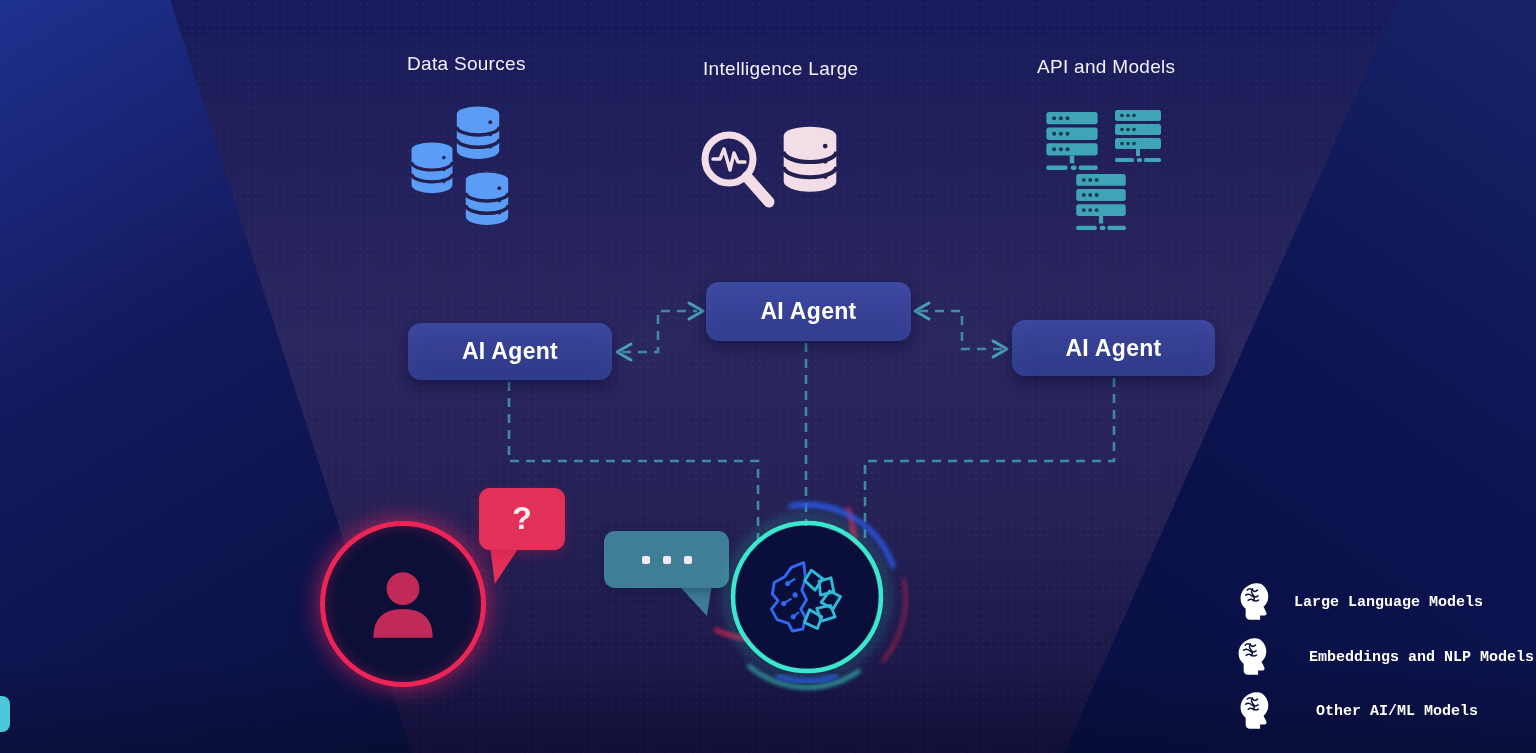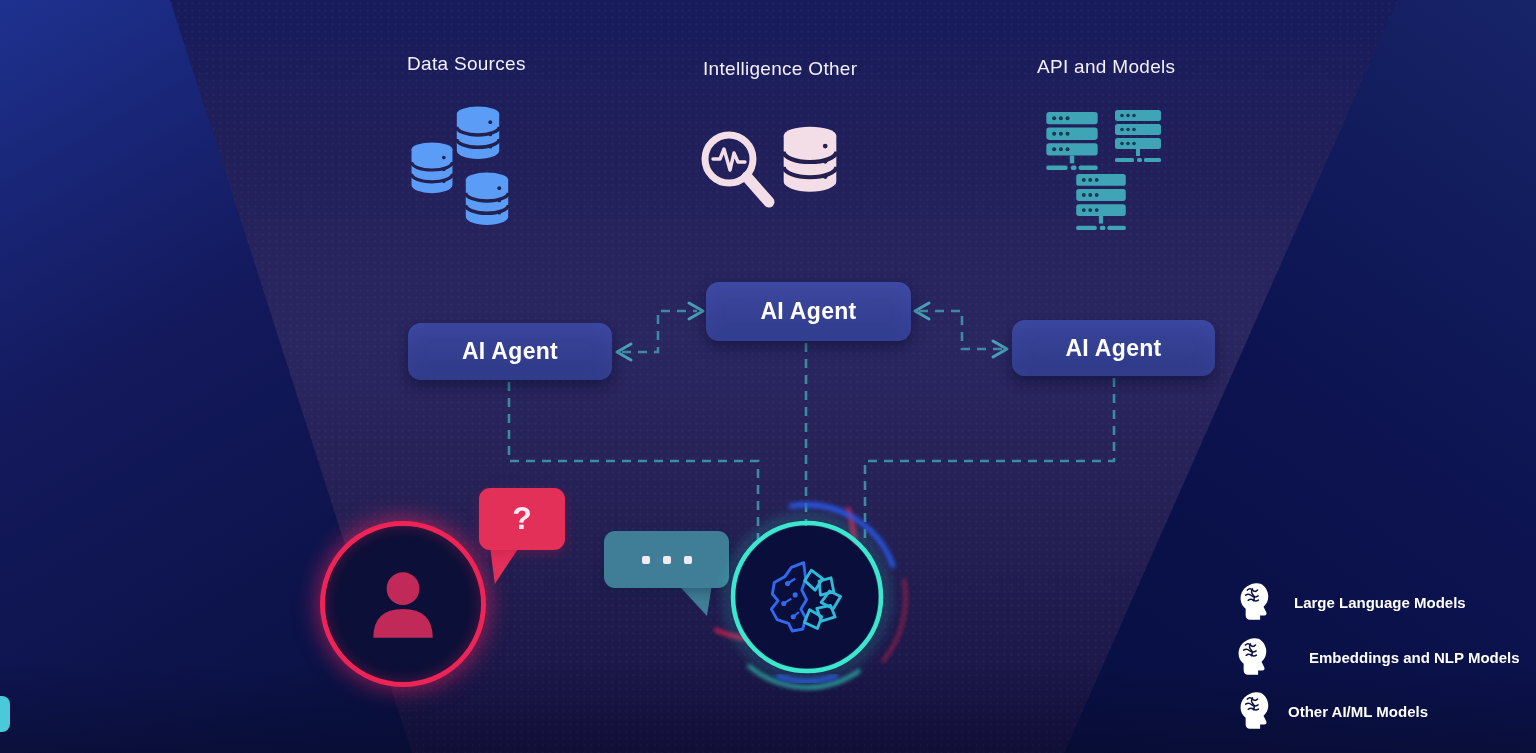--- a/index.html
+++ b/index.html
@@ -62,21 +62,21 @@
     box-shadow:0 4px 12px rgba(10,30,60,.35);
   }
   .bubble-dots-tail{
     position:absolute;left:670px;top:584px;width:42px;height:32px;background:#3f7e96;
     clip-path:polygon(18% 0,100% 0,88% 100%);
   }
   .dot{width:8px;height:8px;border-radius:2px;background:#f3e9f0;}
   
   .ai-circle{position:absolute;left:687px;top:477px;width:240px;height:240px;}
   
-  .legend-item{position:absolute;display:flex;align-items:center;}
+  .legend-item{position:absolute;display:flex;align-items:center;font-family:Liberation Mono, monospace;}
   .legend-label{color:#ffffff;font-size:15px;font-weight:600;white-space:nowrap;}
   .edge-sliver{
     position:absolute;left:-8px;top:696px;width:18px;height:36px;background:#49c9da;border-radius:8px;
   }
 </style>
 </head>
 <body>
 
 <div id="canvas">
 
@@ -139,21 +139,21 @@
     </g>
     <g fill="none" stroke="#4aa0b6" stroke-width="3" stroke-linecap="round" stroke-linejoin="round">
       <path d="M631,344 L617,352 L631,360"></path>
       <path d="M689,303 L703,311 L689,319"></path>
       <path d="M929,303 L915,311 L929,319"></path>
       <path d="M993,341 L1007,349 L993,357"></path>
     </g>
   </svg>
 
   <div class="section-label" style="left:407px;top:53px">Data Sources</div>
-  <div class="section-label" style="left:703px;top:58px">Intelligence Other</div>
+  <div class="section-label" style="left:703px;top:58px">Intelligence Large</div>
   <div class="section-label" style="left:1037px;top:56px">API and Models</div>
 
   <svg class="icon" style="left:455px;top:106px;color:#5b9cf6" width="46" height="58">
       <use href="#sym-db"></use>
     </svg>
   <svg class="icon" style="left:410px;top:142px;color:#5b9cf6" width="44" height="56">
       <use href="#sym-db"></use>
     </svg>
   <svg class="icon" style="left:464px;top:172px;color:#5b9cf6" width="46" height="58">
       <use href="#sym-db"></use>
@@ -257,16 +257,16 @@
   <div class="legend-item" style="left:1236px;top:637px">
     <svg width="34" height="40" style="color:#ffffff">
         <use href="#sym-head"></use>
       </svg>
     <span class="legend-label" style="margin-left:39px">Embeddings and NLP Models</span>
   </div>
   <div class="legend-item" style="left:1238px;top:691px">
     <svg width="34" height="40" style="color:#ffffff">
         <use href="#sym-head"></use>
       </svg>
-    <span class="legend-label" style="margin-left:16px">Other AI/ML Models</span>
+    <span class="legend-label" style="margin-left:44px">Other AI/ML Models</span>
   </div>
 
 </div>
 
 </body></html>

